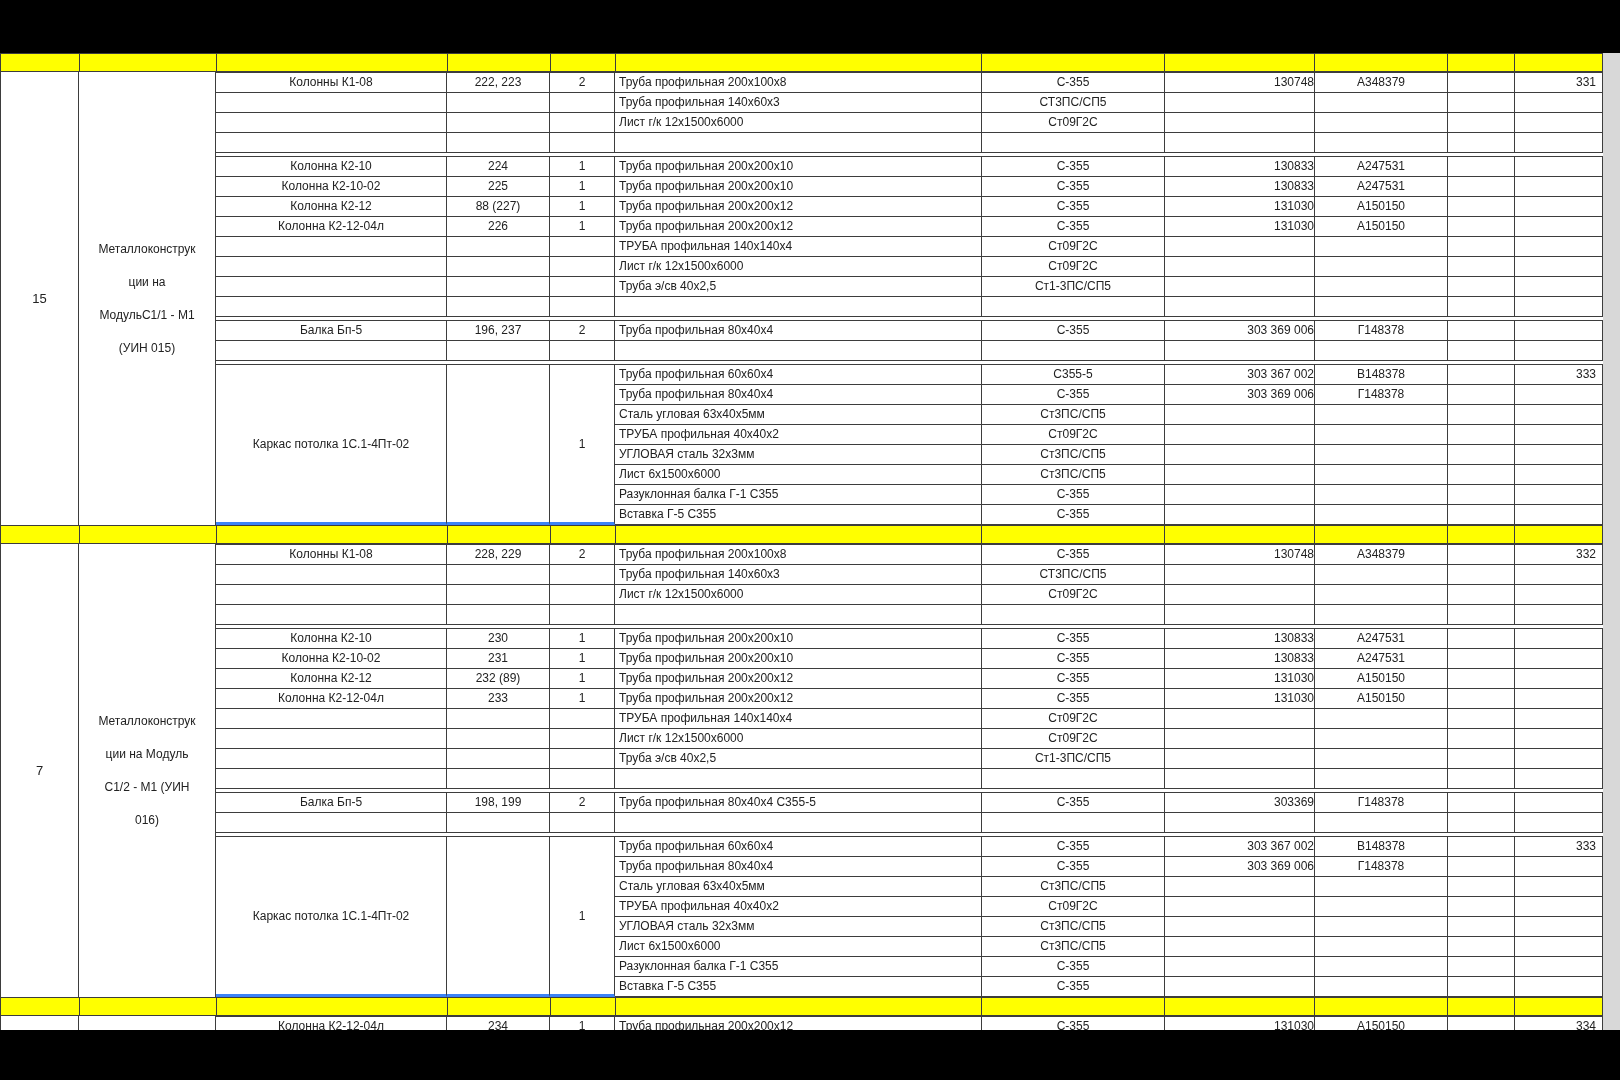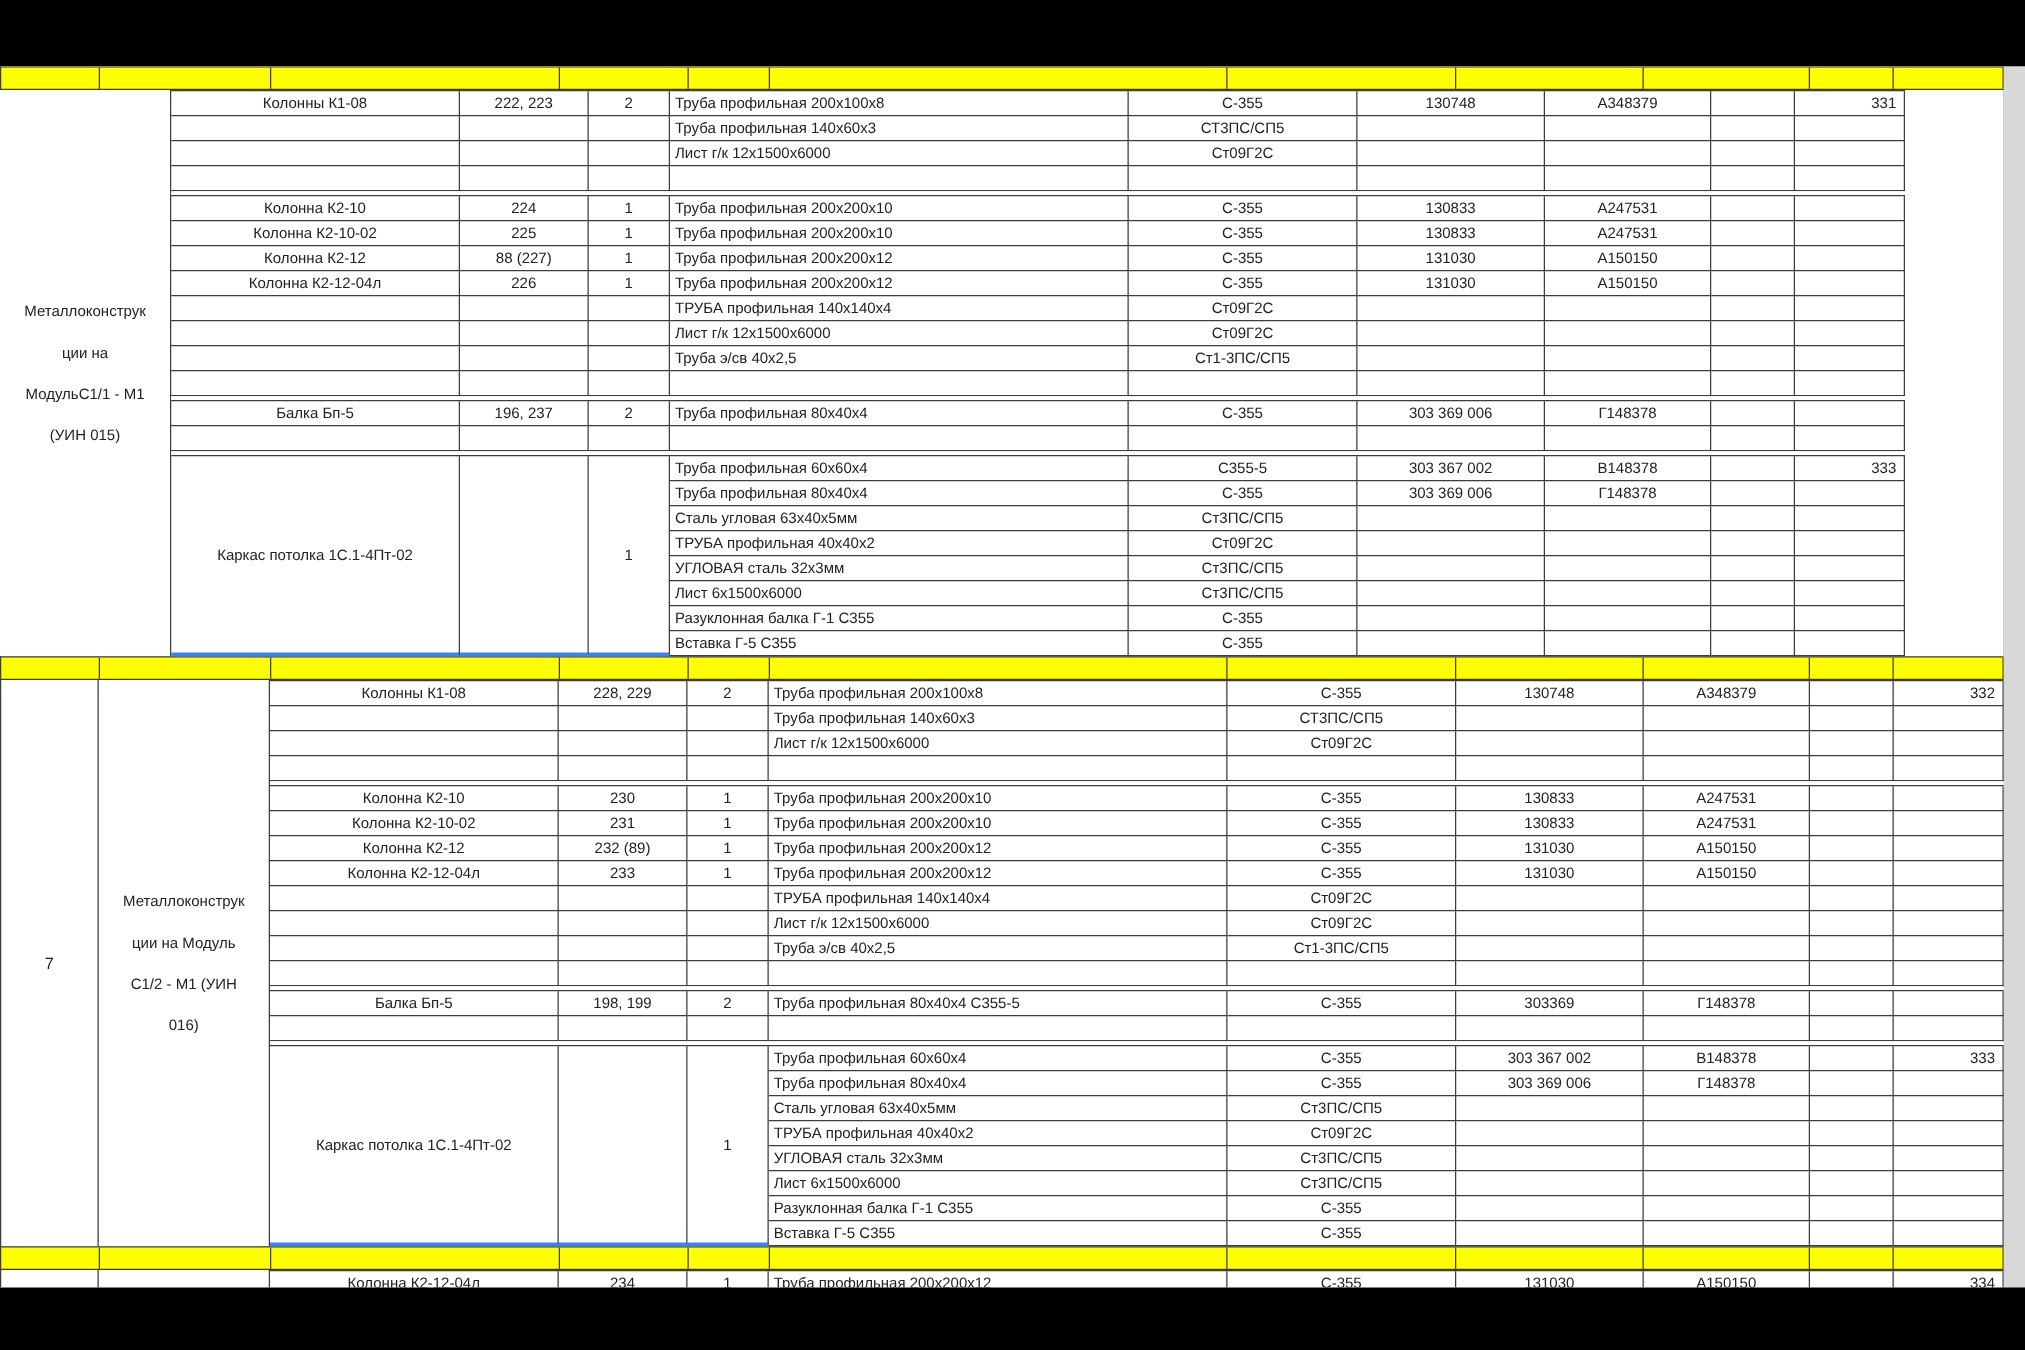--- a/index.html
+++ b/index.html
@@ -22,21 +22,21 @@
   .block{border-top:1px solid #3d3d3d;box-sizing:border-box;}
   .spacer{height:3px;background:#fff;}
   .trow{display:flex;height:20px;box-sizing:border-box;}
   .cell{box-sizing:border-box;border-right:1px solid #3d3d3d;border-bottom:1px solid #3d3d3d;
         height:100%;font-size:12px;line-height:19px;overflow:hidden;white-space:nowrap;}
   .c-el{width:231px;text-align:center;}
   .c-pos{width:103px;text-align:center;}
   .c-qty{width:65px;text-align:center;}
   .c-mat{width:367px;text-align:left;padding-left:4px;}
   .c-grade{width:183px;text-align:center;}
-  .c-code{width:150px;text-align:center;}
+  .c-code{width:150px;text-align:right;}
   .c-cert{width:133px;text-align:center;}
   .c-sp{width:67px;}
   .c-page{width:88px;text-align:right;padding-right:6px;}
   
   .mblock{display:flex;}
   .mcell{box-sizing:border-box;border-right:1px solid #3d3d3d;border-bottom:3px solid #3b82f6;
          display:flex;align-items:center;justify-content:center;font-size:12px;}
   .m-el{width:231px;}
   .m-pos{width:103px;}
   .m-qty{width:65px;}
@@ -55,20 +55,21 @@
         <div class="ycell" style="width: 103px;"></div>
         <div class="ycell" style="width: 65px;"></div>
         <div class="ycell" style="width: 367px;"></div>
         <div class="ycell" style="width: 183px;"></div>
         <div class="ycell" style="width: 150px;"></div>
         <div class="ycell" style="width: 133px;"></div>
         <div class="ycell" style="width: 67px;"></div>
         <div class="ycell" style="width: 88px;"></div>
       </div>
       <div class="section">
+        <div class="colnum">15</div>
         <div class="colname">
           <div class="nameline">Металлоконструк</div>
           <div class="nameline">ции на</div>
           <div class="nameline">МодульС1/1 - М1</div>
           <div class="nameline">(УИН 015)</div>
         </div>
         <div class="rightarea">
           <div class="block">
             <div class="trow">
               <div class="cell c-el">Колонны К1-08</div>

